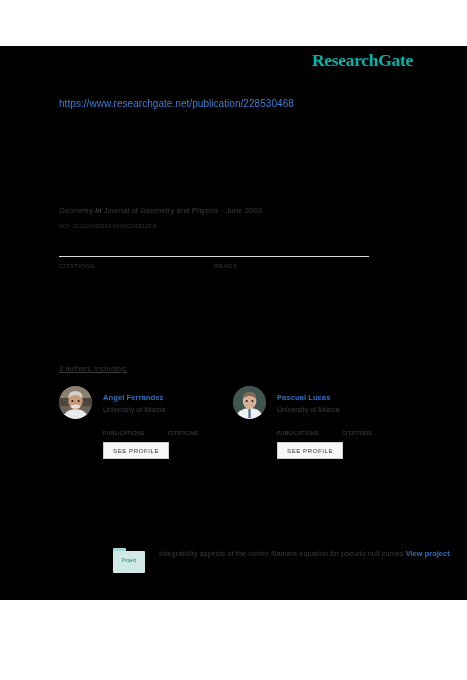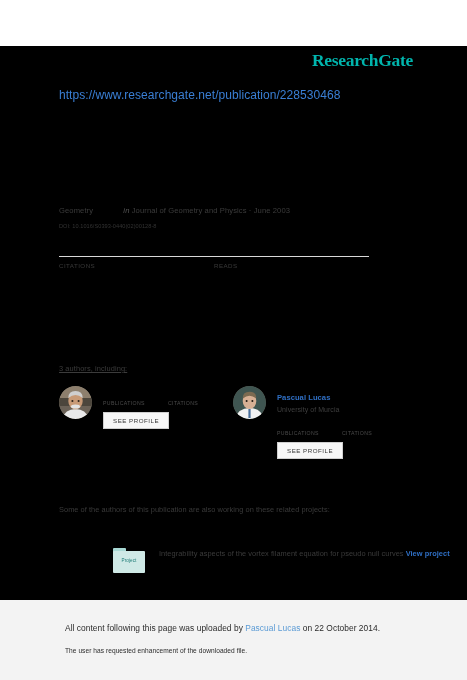--- a/index.html
+++ b/index.html
@@ -48,22 +48,22 @@
     font-weight: bold;
     font-size: 17.5px;
     letter-spacing: -0.3px;
     color: #00b5ad;
     white-space: nowrap;
   }
 
   .pub-url {
     position: absolute;
     left: 59px;
-    top: 42px;
-    font-size: 12px;
+    top: 52px;
+    font-size: 10px;
     color: #3a7fd5;
     letter-spacing: 0.05px;
     white-space: nowrap;
   }
 
   
   .paper-title {
     position: absolute;
     left: 59px;
     top: 80px;
@@ -78,21 +78,20 @@
     left: 59px;
     top: 160px;
     font-size: 7.6px;
     color: #3c3c3c;
     white-space: nowrap;
     letter-spacing: 0.1px;
   }
   .article-meta .kw {
     font-style: italic;
     color: #555;
-    margin-left: 28px;
   }
 
   .doi-line {
     position: absolute;
     left: 59px;
     top: 177px;
     font-size: 5.6px;
     color: #333333;
     letter-spacing: 0.05px;
     white-space: nowrap;
@@ -357,20 +356,24 @@
               <rect y="12" width="33" height="8" fill="#4c463c"></rect>
               <path d="M3 33 q3 -10 13.5 -10 q10.5 0 13.5 10 z" fill="#e9e9e9"></path>
               <ellipse cx="16.5" cy="15" rx="7.2" ry="8.4" fill="#c89a76"></ellipse>
               <path d="M9.3 12 q7.2 -6 14.4 0 q0 -7 -7.2 -7 q-7.2 0 -7.2 7z" fill="#cfcfcf"></path>
               <ellipse cx="16.5" cy="20.5" rx="4.6" ry="2.1" fill="#e2e2e2"></ellipse>
               <circle cx="13.4" cy="15" r="1.05" fill="#2b2119"></circle>
               <circle cx="19.6" cy="15" r="1.05" fill="#2b2119"></circle>
             </g>
           </svg>
         </div>
+        <div class="author-text">
+          <a class="author-name">Angel Ferrandez</a>
+          <div class="author-affil">University of Murcia</div>
+        </div>
         <div class="author-stats">
           <div class="author-stat">
             <div class="author-stat-num"></div>
             <div class="author-stat-label">PUBLICATIONS</div>
           </div>
           <div class="author-stat">
             <div class="author-stat-num"></div>
             <div class="author-stat-label">CITATIONS</div>
           </div>
         </div>
@@ -408,36 +411,29 @@
           <div class="author-stat">
             <div class="author-stat-num"></div>
             <div class="author-stat-label">CITATIONS</div>
           </div>
         </div>
         <div class="see-profile">SEE PROFILE</div>
       </div>
 
     </div>
 
-    <div class="projects-intro">Some of the authors of this publication are also working on these related projects:</div>
 
     <div class="project-row">
       <div class="folder-icon">
         <div class="folder-tab"></div>
         <div class="folder-body"></div>
         <div class="folder-label">Project</div>
       </div>
       <div class="project-text">
         <span>Integrability aspects of the vortex filament equation for pseudo null curves</span>
         <span class="view-project">View project</span>
       </div>
     </div>
 
   </div>
 
-  <div class="bottom-band">
-    <div class="upload-line">
-      <span>All content following this page was uploaded by </span><a class="author-link">Pascual Lucas</a><span> on 22 October 2014.</span>
-    </div>
-    <div class="enhance-line">The user has requested enhancement of the downloaded file.</div>
-  </div>
 
 </div>
 
 </body></html>

